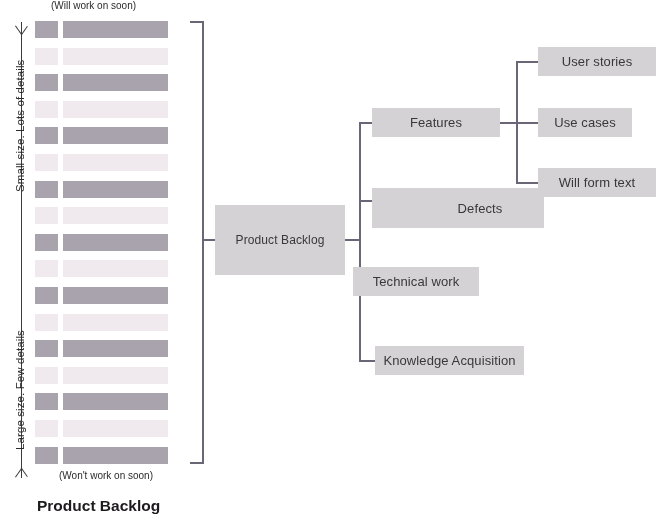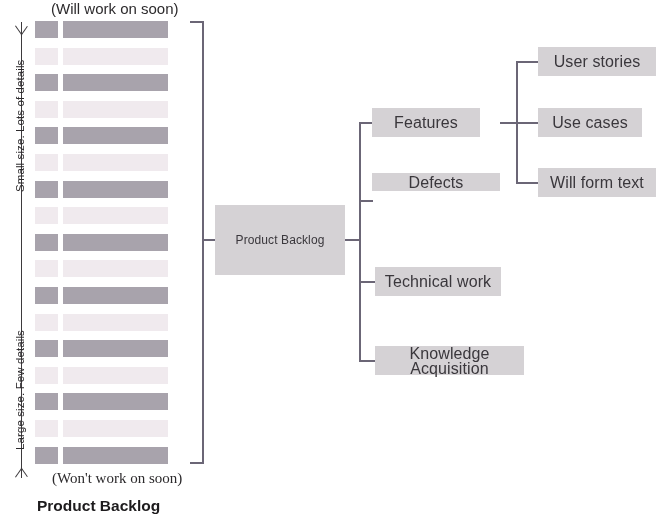--- a/index.html
+++ b/index.html
@@ -49,21 +49,21 @@
     font-size: 11.5px;
     color: #2c2a2c;
     letter-spacing: .1px;
     white-space: nowrap;
     transform-origin: 0 0;
   }
 
   
   .caption {
     position: absolute;
-    font-size: 15px;
+    font-size: 10px;
     color: #2c2a2c;
     white-space: nowrap;
   }
   .figure-title {
     position: absolute;
     font-size: 15.5px;
     font-weight: bold;
     color: #1d1b1d;
     white-space: nowrap;
   }
@@ -76,21 +76,21 @@
 
   
   .node {
     position: absolute;
     background: #d5d2d5;
     display: flex;
     align-items: center;
     justify-content: center;
     text-align: center;
     color: #3a373c;
-    font-size: 16px;
+    font-size: 13px;
     line-height: 15px;
     letter-spacing: .1px;
   }
   .node.center {
     font-size: 12px;
     line-height: 16px;
   }
 </style>
 </head>
 <body>
@@ -182,21 +182,21 @@
       <div class="backlog-row" style="left: 0px; top: 420px;">
         <div class="row-tag fill-light"></div>
         <div class="row-bar fill-light"></div>
       </div>
       <div class="backlog-row" style="left: 0px; top: 446.6px;">
         <div class="row-tag fill-dark"></div>
         <div class="row-bar fill-dark"></div>
       </div>
     </div>
 
-  <div class="caption" style="left:52px; top:470px;font-family:Liberation Serif, serif;">(Won't work on soon)</div>
+  <div class="caption" style="left:59px; top:470px;">(Won't work on soon)</div>
 
   <div class="figure-title" style="left:37px; top:497px;">Product Backlog</div>
 
   <div>
     <div class="line" style="left:190px; top:21px;  width:14px; height:2px;"></div>
     <div class="line" style="left:202px; top:21px;  width:2px;  height:443px;"></div>
     <div class="line" style="left:190px; top:462px; width:14px; height:2px;"></div>
 
     <div class="line" style="left:204px; top:239px; width:12px; height:2px;"></div>
   </div>
@@ -212,29 +212,29 @@
     <div class="line" style="left:345px; top:239px; width:16px; height:2px;"></div>
 
     <div class="line" style="left:359px; top:122px; width:2px; height:240px;"></div>
 
     <div class="line" style="left:359px; top:122px; width:14px; height:2px;"></div>
     <div class="line" style="left:359px; top:200px; width:14px; height:2px;"></div>
     <div class="line" style="left:359px; top:281px; width:16px; height:2px;"></div>
     <div class="line" style="left:359px; top:360px; width:16px; height:2px;"></div>
   </div>
 
-  <div class="node" style="left:372px; top:108px; width:108px; height:29px;">
+  <div class="node" style="left:372px; top:108px; width:128px; height:29px;">
     <span>Features</span>
   </div>
 
-  <div class="node" style="left:372px; top:173px; width:128px; height:18px;">
+  <div class="node" style="left:372px; top:188px; width:128px; height:40px;padding-left:44px;">
     <span>Defects</span>
   </div>
 
-  <div class="node" style="left:375px; top:267px; width:126px; height:29px;">
+  <div class="node" style="left:353px; top:267px; width:126px; height:29px;">
     <span>Technical work</span>
   </div>
 
   <div class="node" style="left:375px; top:346px; width:149px; height:29px;">
     <span>Knowledge Acquisition</span>
   </div>
 
   <div>
 
     <div class="line" style="left:500px; top:122px; width:18px; height:2px;"></div>
@@ -243,21 +243,21 @@
 
     <div class="line" style="left:516px; top:61px;  width:22px; height:2px;"></div>
     <div class="line" style="left:516px; top:122px; width:22px; height:2px;"></div>
     <div class="line" style="left:516px; top:182px; width:22px; height:2px;"></div>
   </div>
 
   <div class="node" style="left:538px; top:47px; width:118px; height:29px;">
     <span>User stories</span>
   </div>
 
-  <div class="node" style="left:538px; top:108px; width:104px; height:29px;">
+  <div class="node" style="left:538px; top:108px; width:94px; height:29px;">
     <span>Use cases</span>
   </div>
 
   <div class="node" style="left:538px; top:168px; width:118px; height:29px;">
     <span>Will form text</span>
   </div>
 
 </div>
 
 </body></html>

